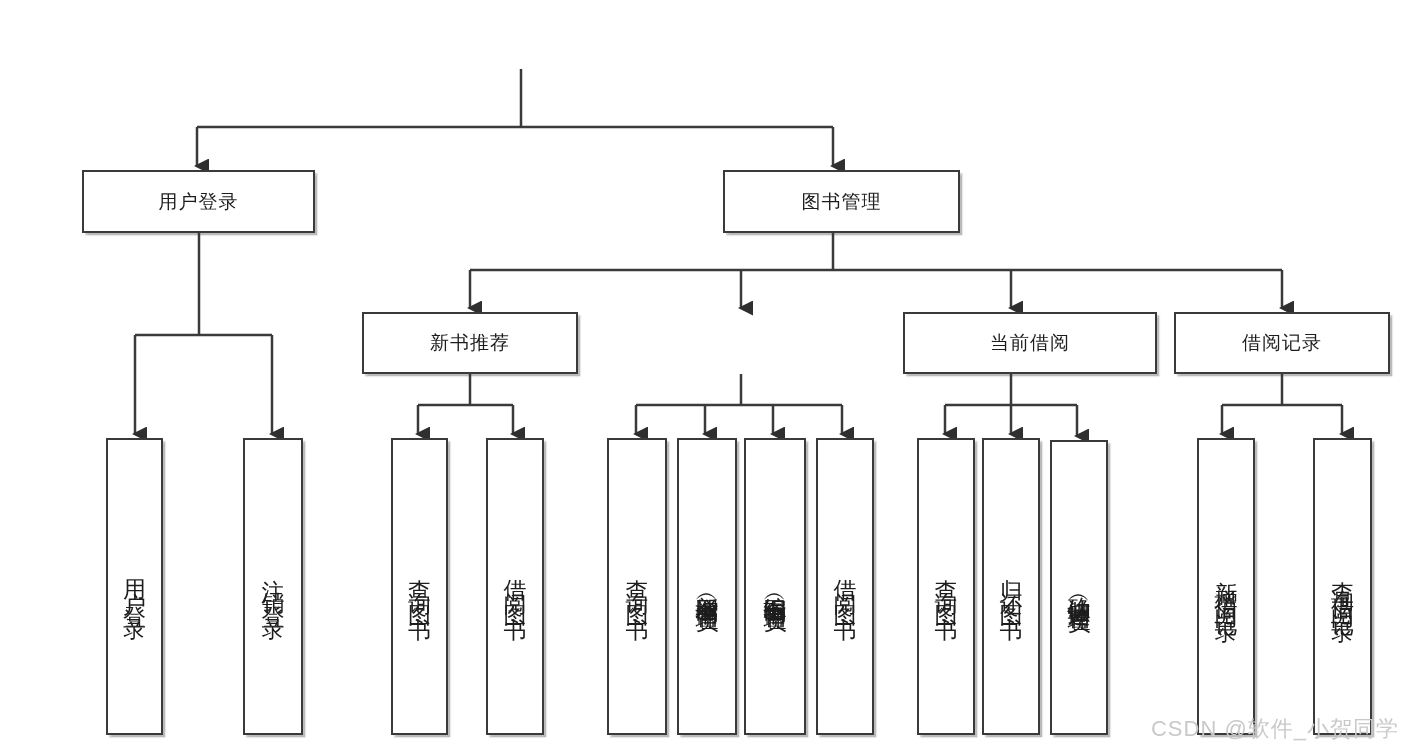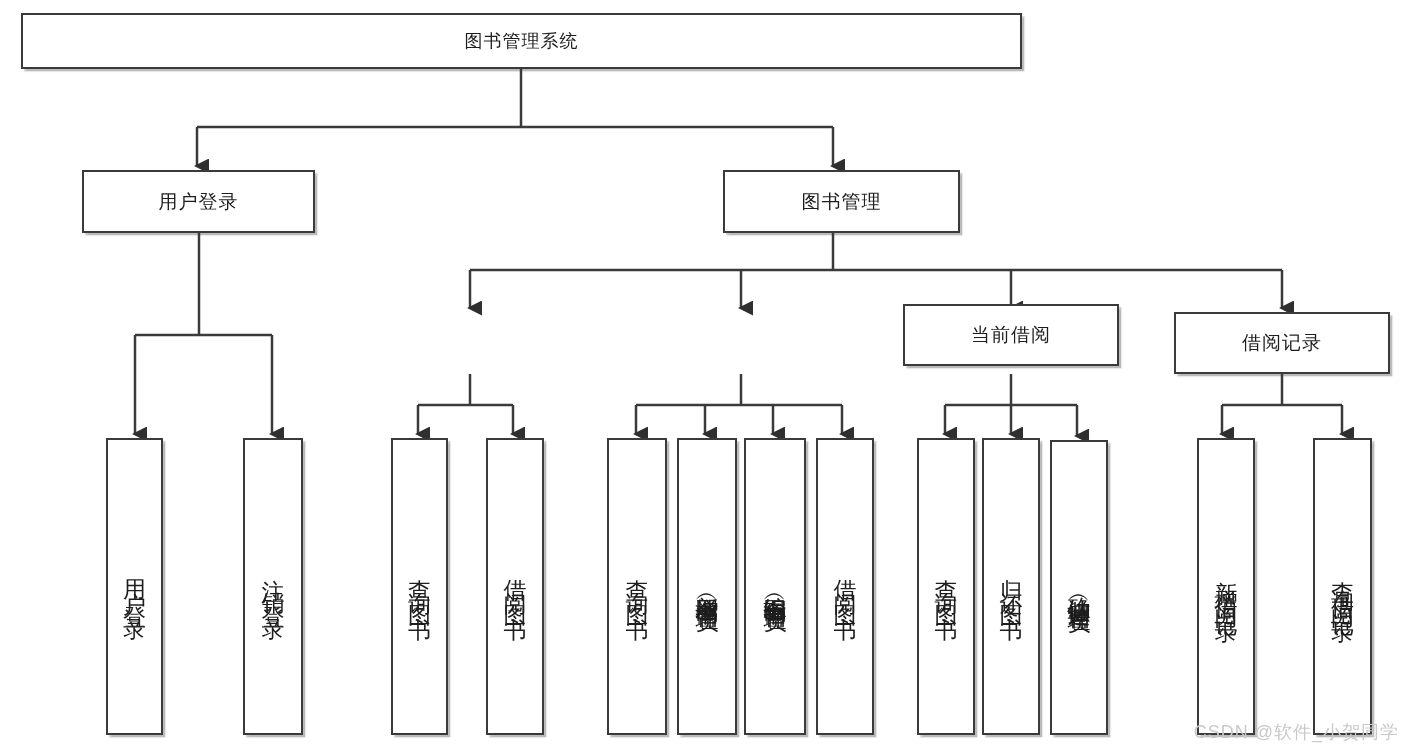--- a/index.html
+++ b/index.html
@@ -31,21 +31,21 @@
     font-size: 23px;
     line-height: 1;
   }
   .node.v.s4 span { letter-spacing: 13px; }
   .node.v.s6 span { letter-spacing: 8px; }
   .node.v.s9 span { letter-spacing: 2px; }
   .watermark {
     position: absolute;
     right: 6px;
     bottom: 3px;
-    font-size: 18px;
+    font-size: 22px;
     color: #c9c9c9;
     letter-spacing: 1px;
     white-space: nowrap;
   }
 </style>
 </head>
 <body>
 
 <div class="stage">
 
@@ -92,39 +92,39 @@
       <line x1="1011" y1="405" x2="1011" y2="434" marker-end="url(#arrow)"></line>
       <line x1="1077" y1="405" x2="1077" y2="436" marker-end="url(#arrow)"></line>
 
       <line x1="1282" y1="374" x2="1282" y2="405"></line>
       <line x1="1222" y1="405" x2="1342" y2="405"></line>
       <line x1="1222" y1="405" x2="1222" y2="434" marker-end="url(#arrow)"></line>
       <line x1="1342" y1="405" x2="1342" y2="434" marker-end="url(#arrow)"></line>
     </g>
   </svg>
 
-  <div class="node h root" style="left:21px;top:13px;width:1001px;height:56px">
-    <span>图书管理系统</span>
-  </div>
 
   <div class="node h" style="left:82px;top:170px;width:233px;height:63px">
     <span>用户登录</span>
   </div>
   <div class="node h" style="left:723px;top:170px;width:237px;height:63px">
     <span>图书管理</span>
   </div>
 
   <div class="node v s4" style="left:106px;top:438px;width:57px;height:297px">
     <span>用户登录</span>
   </div>
   <div class="node v s4" style="left:243px;top:438px;width:60px;height:297px">
     <span>注销登录</span>
   </div>
 
-  <div class="node h" style="left:903px;top:304px;width:216px;height:62px">
+  <div class="node h" style="left:362px;top:312px;width:216px;height:62px">
+    <span>新书推荐</span>
+  </div>
+  <div class="node h" style="left:903px;top:312px;width:254px;height:62px">
     <span>当前借阅</span>
   </div>
   <div class="node h" style="left:1174px;top:312px;width:216px;height:62px">
     <span>借阅记录</span>
   </div>
 
   <div class="node v s4" style="left:391px;top:438px;width:57px;height:297px">
     <span>查询图书</span>
   </div>
   <div class="node v s4" style="left:486px;top:438px;width:58px;height:297px">

